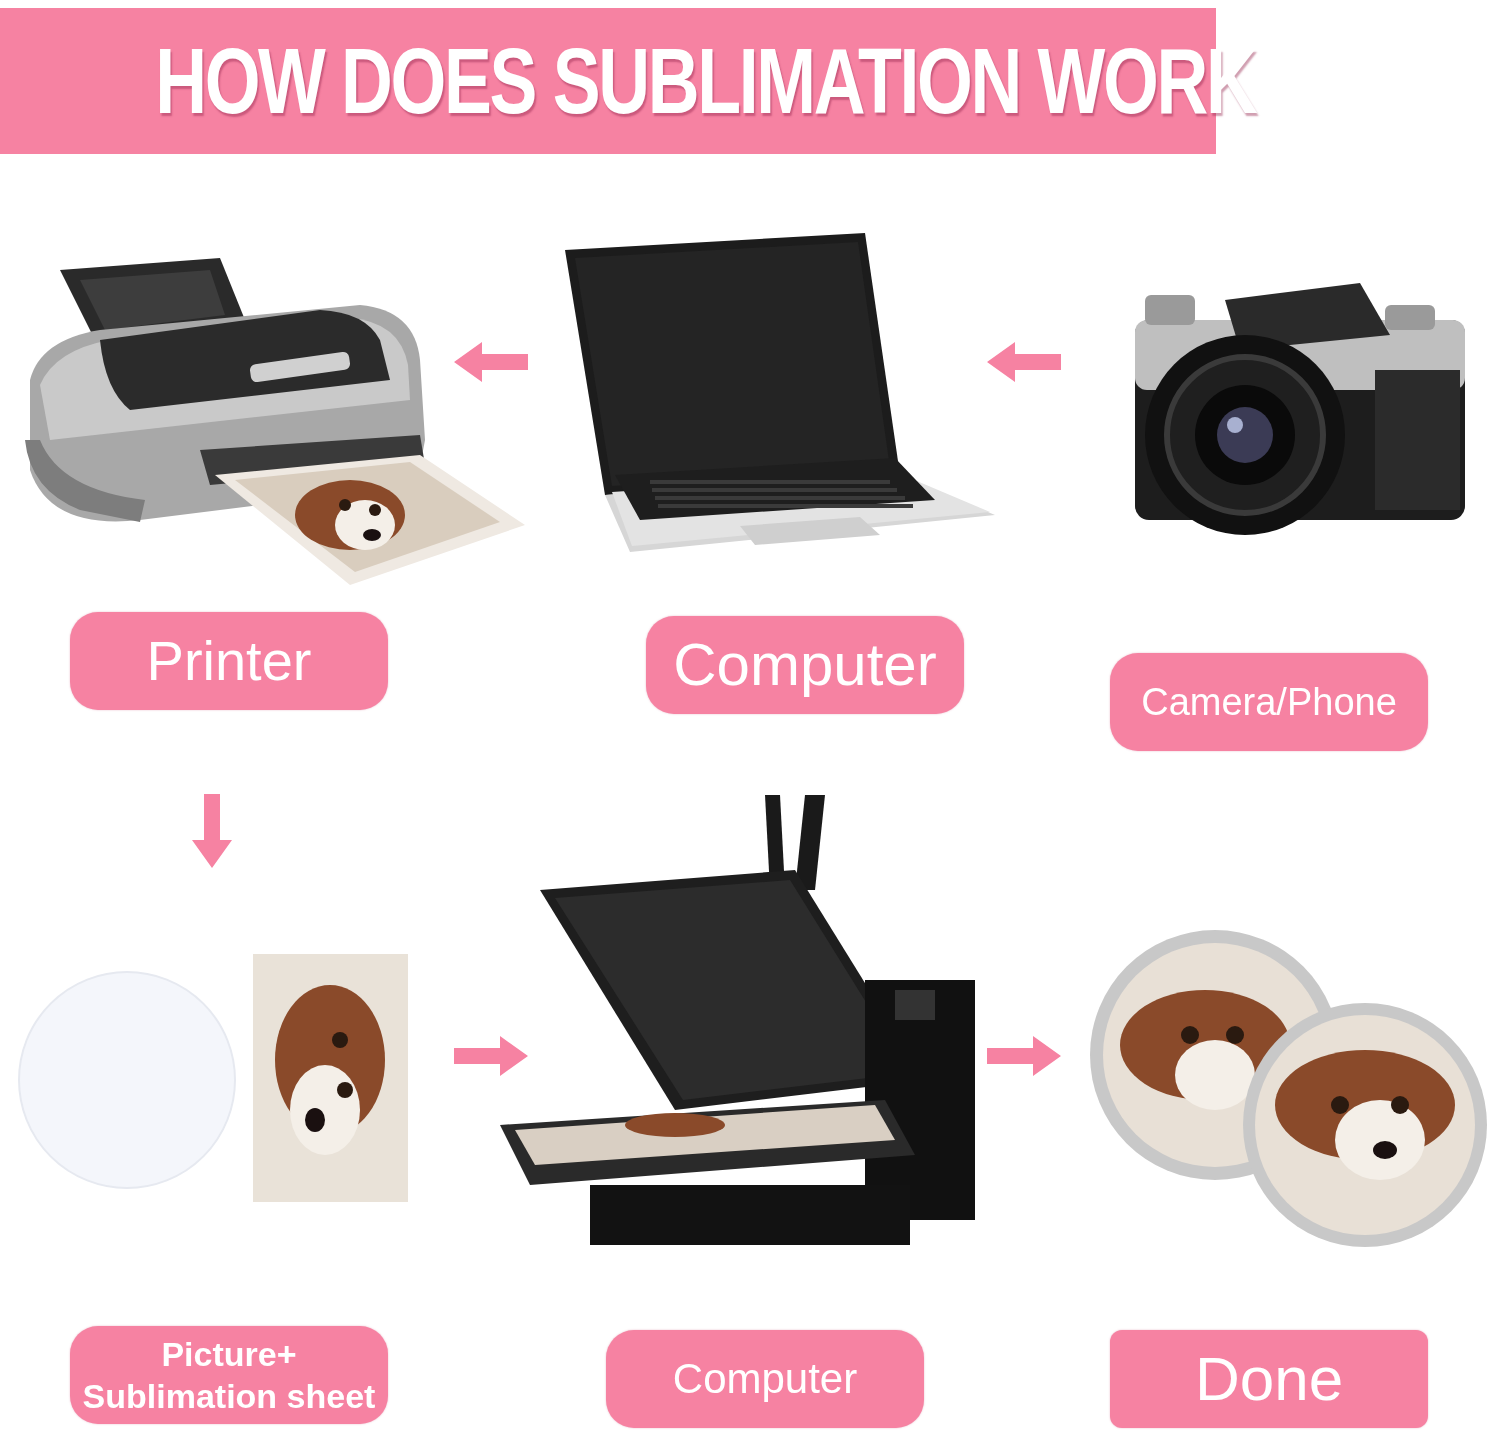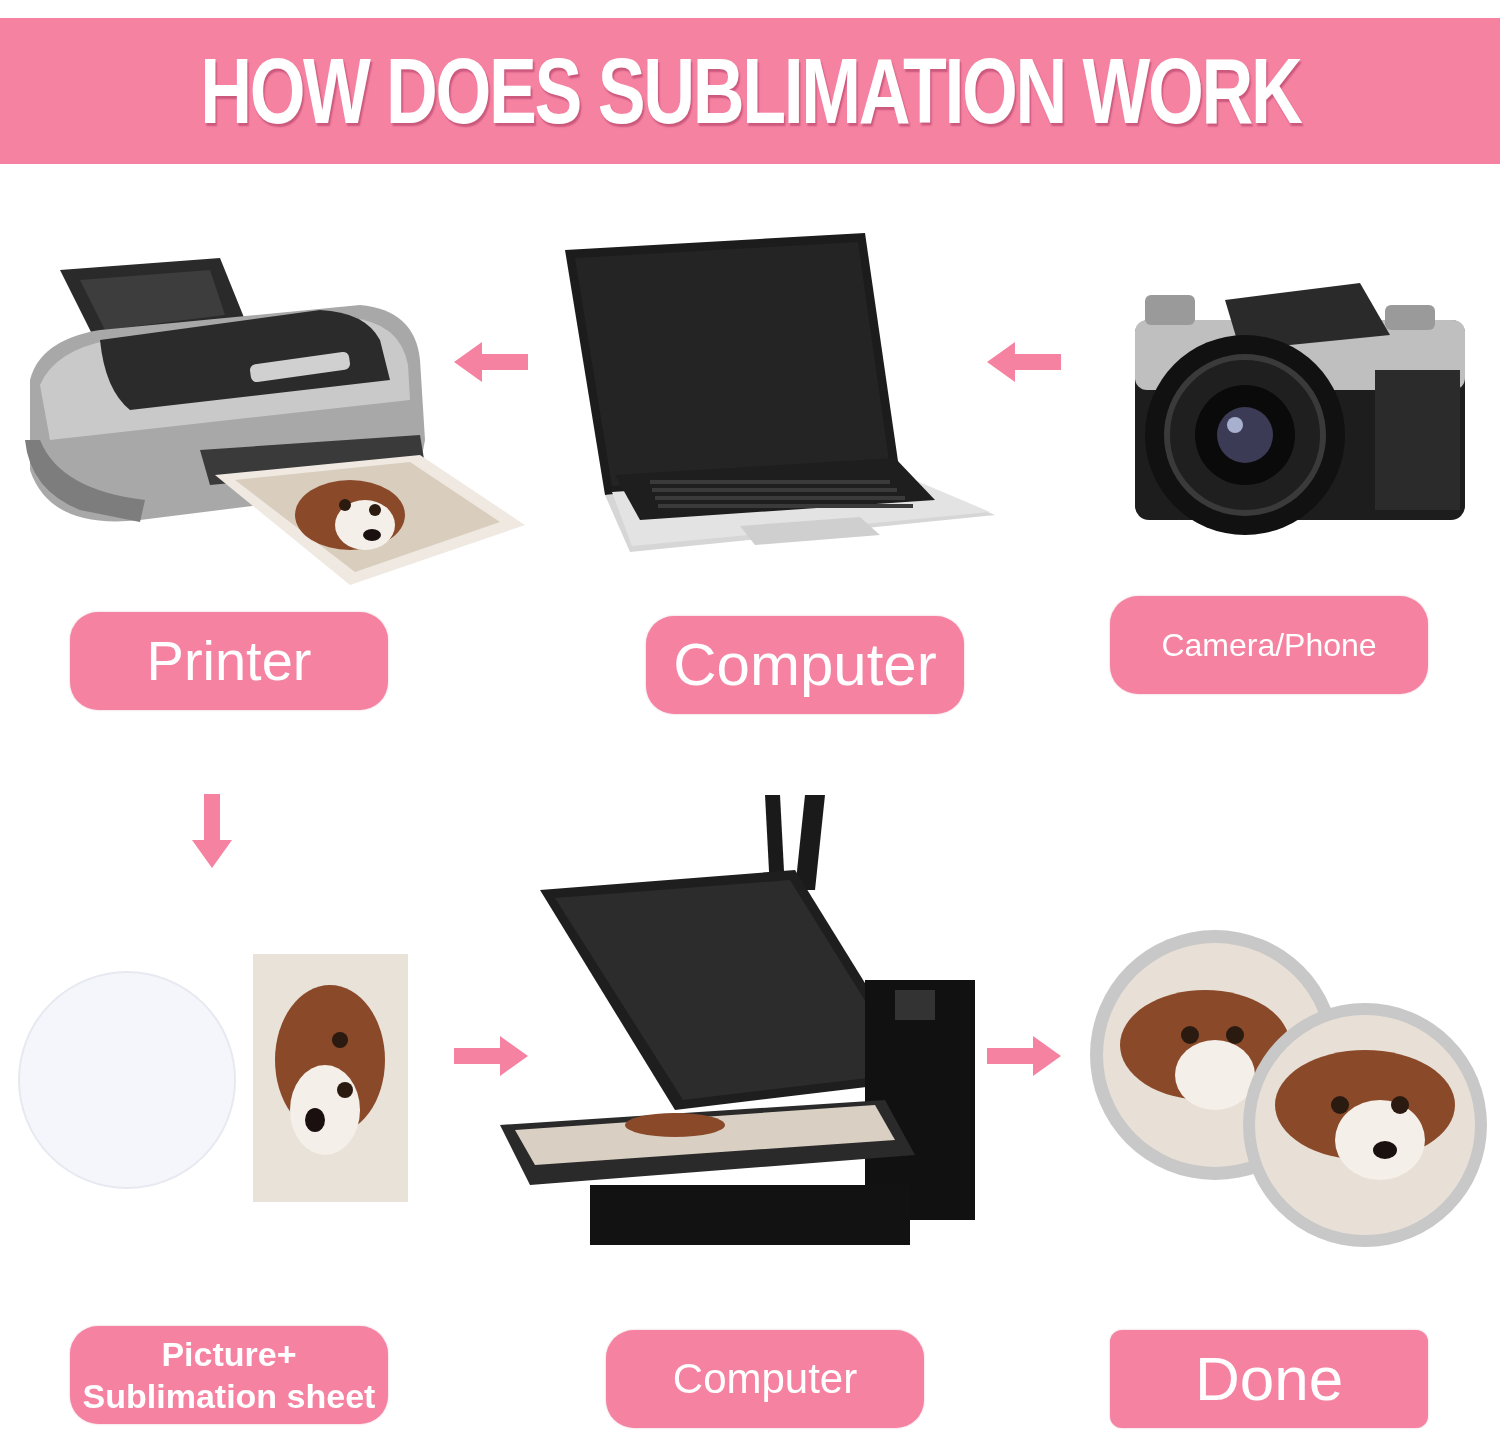--- a/index.html
+++ b/index.html
@@ -1,22 +1,22 @@
 <!DOCTYPE html>
 <html><head>
 <meta charset="utf-8">
 <style>
   * { box-sizing: border-box; margin: 0; padding: 0; }
   html, body { width: 1500px; height: 1441px; background: #ffffff; overflow: hidden; }
   body { position: relative; font-family: "Liberation Sans", sans-serif; }
 
   .banner {
-    position: absolute; left: 0; top: 18px; width: 1500px; height: 146px;
+    position: absolute; left: 0; top: 8px; width: 1216px; height: 146px;
     background: #f682a2;
-    display: flex; align-items: center; justify-content: center;
+    display: flex; align-items: center; 
   }
   .banner-title {
     color: #ffffff;
     font-family: "Liberation Sans", sans-serif;
     font-weight: 700;
     font-size: 92px;
     letter-spacing: -3px;
     transform: scaleX(0.78);
     text-shadow: 2px 3px 2px rgba(150, 40, 80, 0.45);
     white-space: nowrap;
@@ -102,21 +102,21 @@
 </svg>
 
 <div class="label" style="left:70px;top:612px;width:318px;height:98px;font-size:56px;">
   <span>Printer</span>
 </div>
 
 <div class="label" style="left:606px;top:616px;width:318px;height:98px;font-size:60px;margin-left:40px;">
   <span>Computer</span>
 </div>
 
-<div class="label" style="left:1110px;top:596px;width:318px;height:98px;font-size:32px;">
+<div class="label" style="left:1110px;top:653px;width:318px;height:98px;font-size:38px;">
   <span>Camera/Phone</span>
 </div>
 
 <svg class="arrow" style="left:190px;top:792px" width="44" height="78" viewBox="0 0 44 78">
   <polygon points="22,76 2,48 14,48 14,2 30,2 30,48 42,48" fill="#f682a2"></polygon>
 </svg>
 
 <svg class="illus" style="left:15px;top:950px" width="400" height="255" viewBox="0 0 400 255">
   <circle cx="112" cy="130" r="108" fill="#f4f6fb"></circle>
   <circle cx="112" cy="130" r="108" fill="none" stroke="#e6e9f0" stroke-width="2"></circle>

